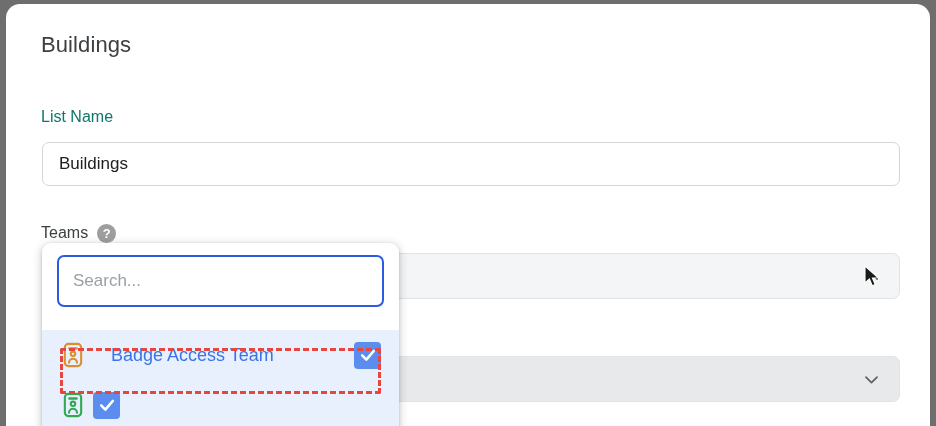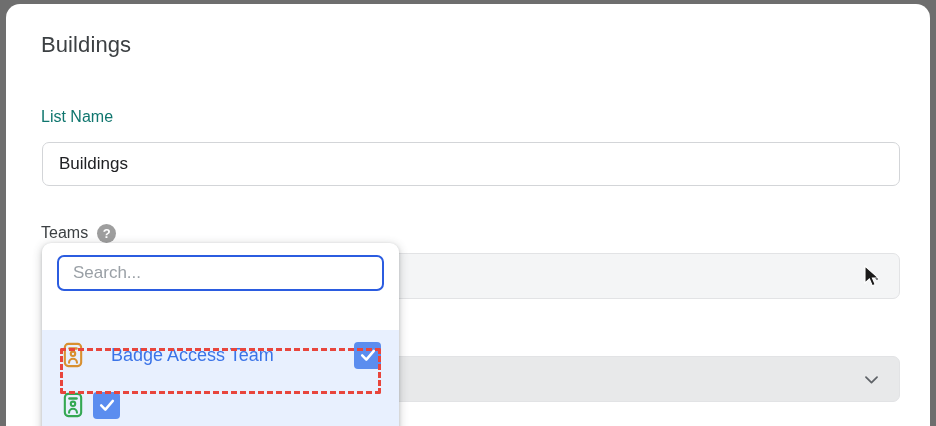--- a/index.html
+++ b/index.html
@@ -163,21 +163,21 @@
     box-shadow: 0 2px 10px rgba(60,64,67,.30), 0 1px 3px rgba(60,64,67,.18);
     overflow: hidden;
     z-index: 40;
   }
 
   #dropdown-search {
     position: absolute;
     left: 15px;
     top: 12px;
     width: 327px;
-    height: 36px;
+    height: 52px;
     box-sizing: border-box;
     border: 2px solid #2b5ce0;
     border-radius: 7px;
     background: #ffffff;
     font-family: "Liberation Sans", sans-serif;
     font-size: 17px;
     color: #202124;
     padding: 0 14px;
     outline: none;
   }

